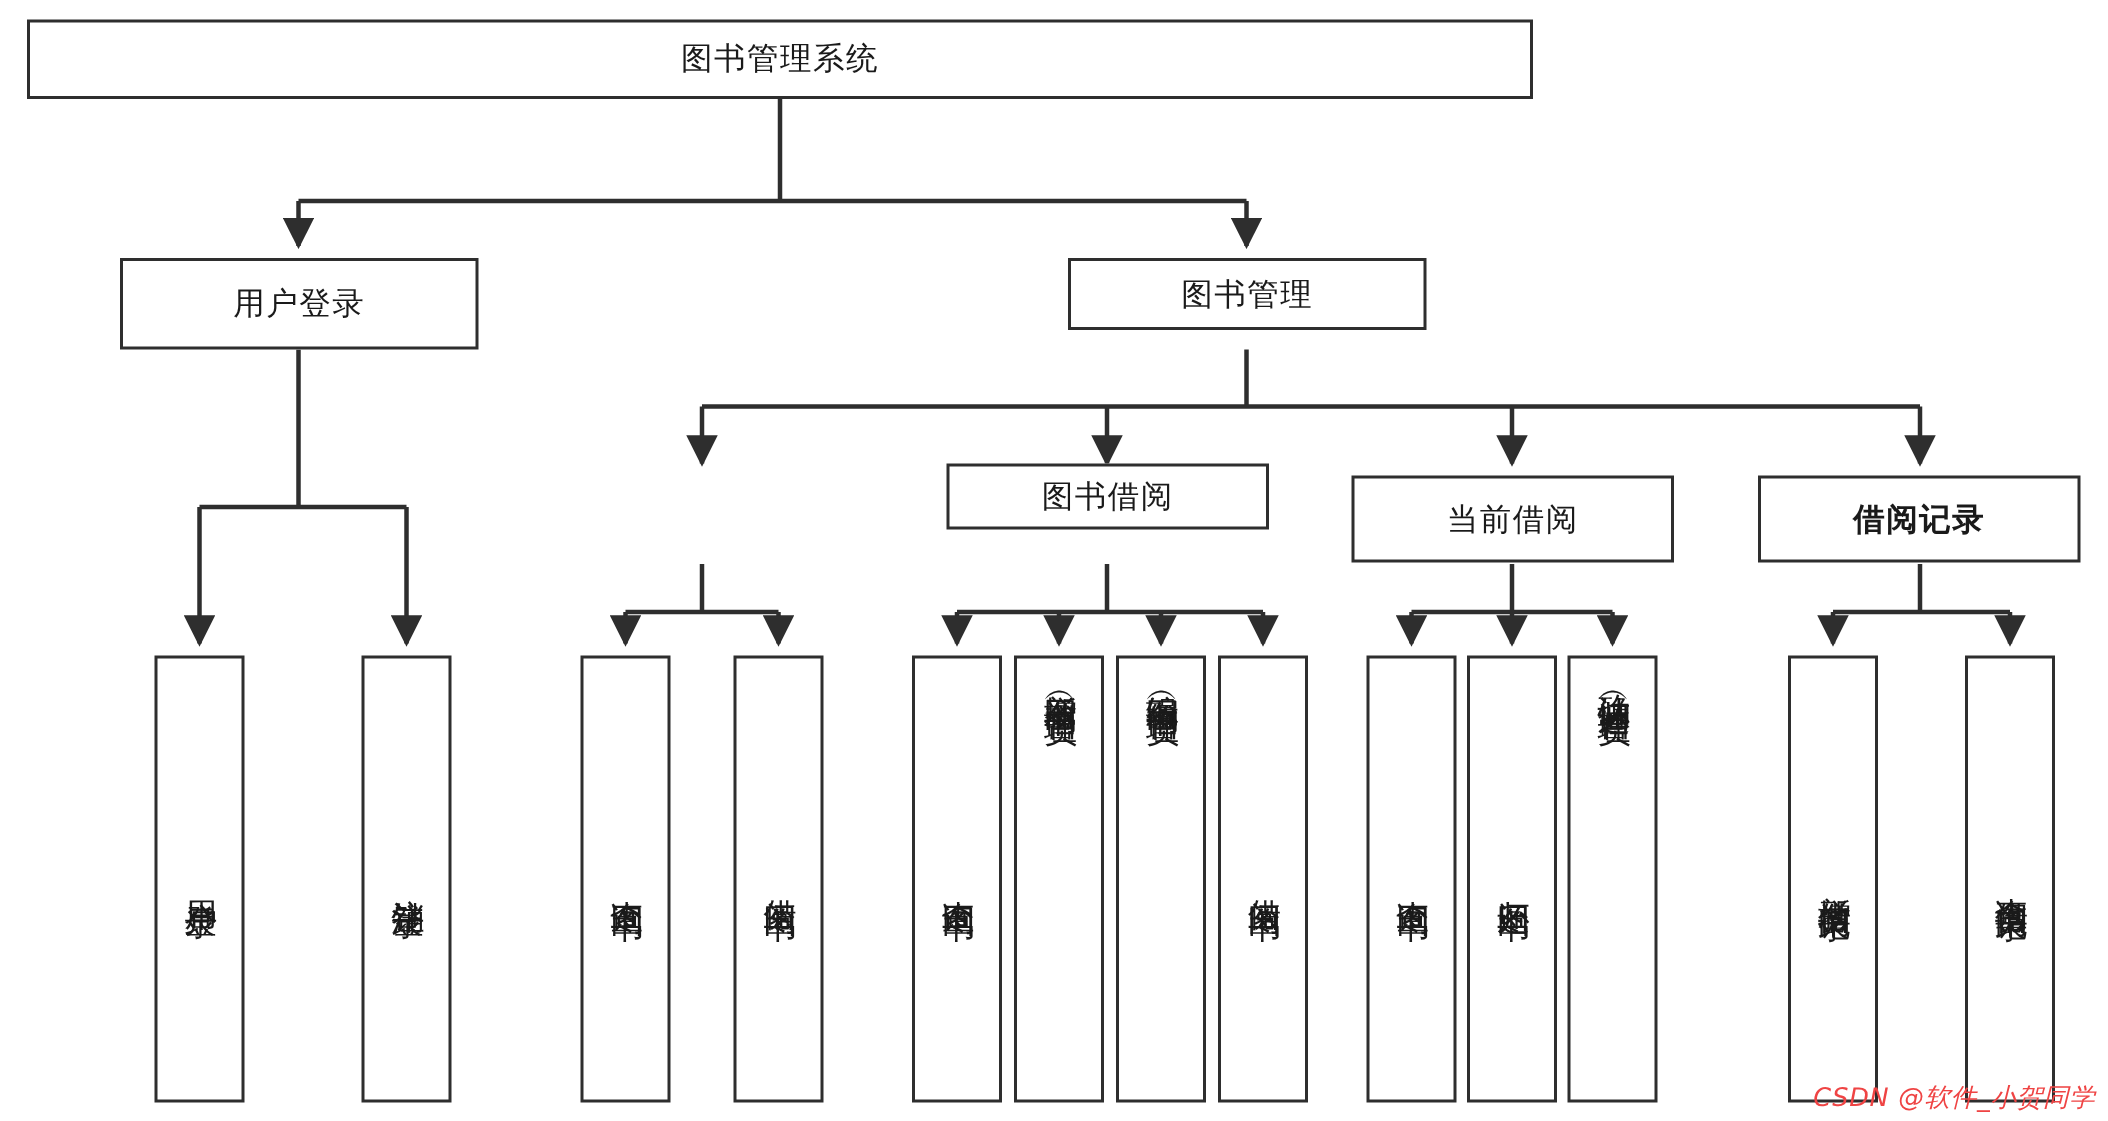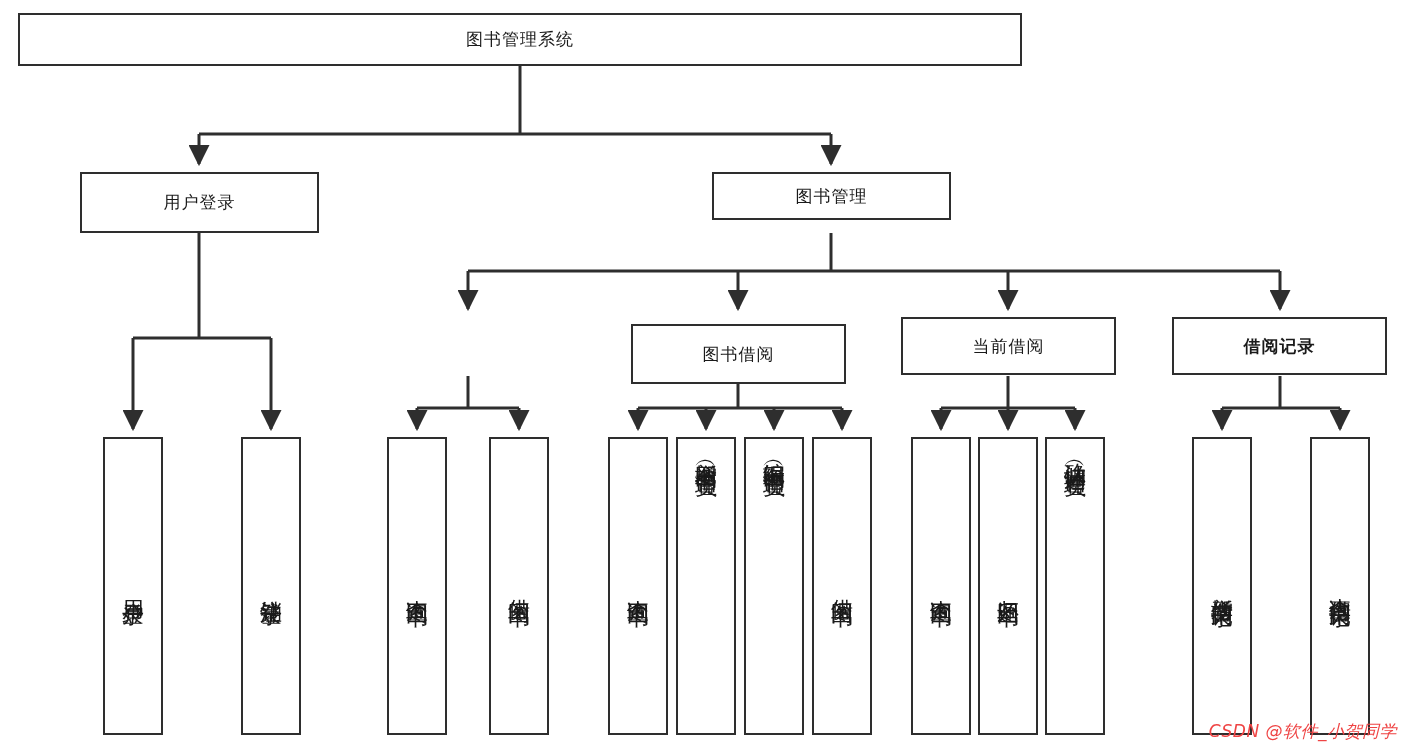--- a/index.html
+++ b/index.html
@@ -32,21 +32,21 @@
     justify-content: center;
     color: #1a1a1a;
   }
   .node-label {
     display: block;
     text-align: center;
     line-height: 1.18;
     letter-spacing: 1px;
   }
   .node.horizontal .node-label {
-    font-size: 17px;
+    font-size: 21px;
     writing-mode: horizontal-tb;
   }
   .node.vertical {
     align-items: flex-start;
     padding-top: 6px;
   }
   .node.vertical .node-label {
     writing-mode: vertical-rl;
     text-orientation: upright;
     font-size: 22px;
@@ -131,21 +131,21 @@
 
   <div class="node horizontal" style="left:80px; top:172px; width:239px; height:61px;">
     <span class="node-label">用户登录</span>
   </div>
 
   <div class="node horizontal" style="left:712px; top:172px; width:239px; height:48px;">
     <span class="node-label">图书管理</span>
   </div>
 
 
-  <div class="node horizontal" style="left:631px; top:324px; width:215px; height:60px;">
+  <div class="node horizontal" style="left:631px; top:309px; width:215px; height:44px;">
     <span class="node-label">图书借阅</span>
   </div>
 
   <div class="node horizontal" style="left:901px; top:317px; width:215px; height:58px;align-items:center;">
     <span class="node-label">当前借阅</span>
   </div>
 
   <div class="node horizontal" style="left:1172px; top:317px; width:215px; height:58px;font-weight:bold;">
     <span class="node-label">借阅记录</span>
   </div>

